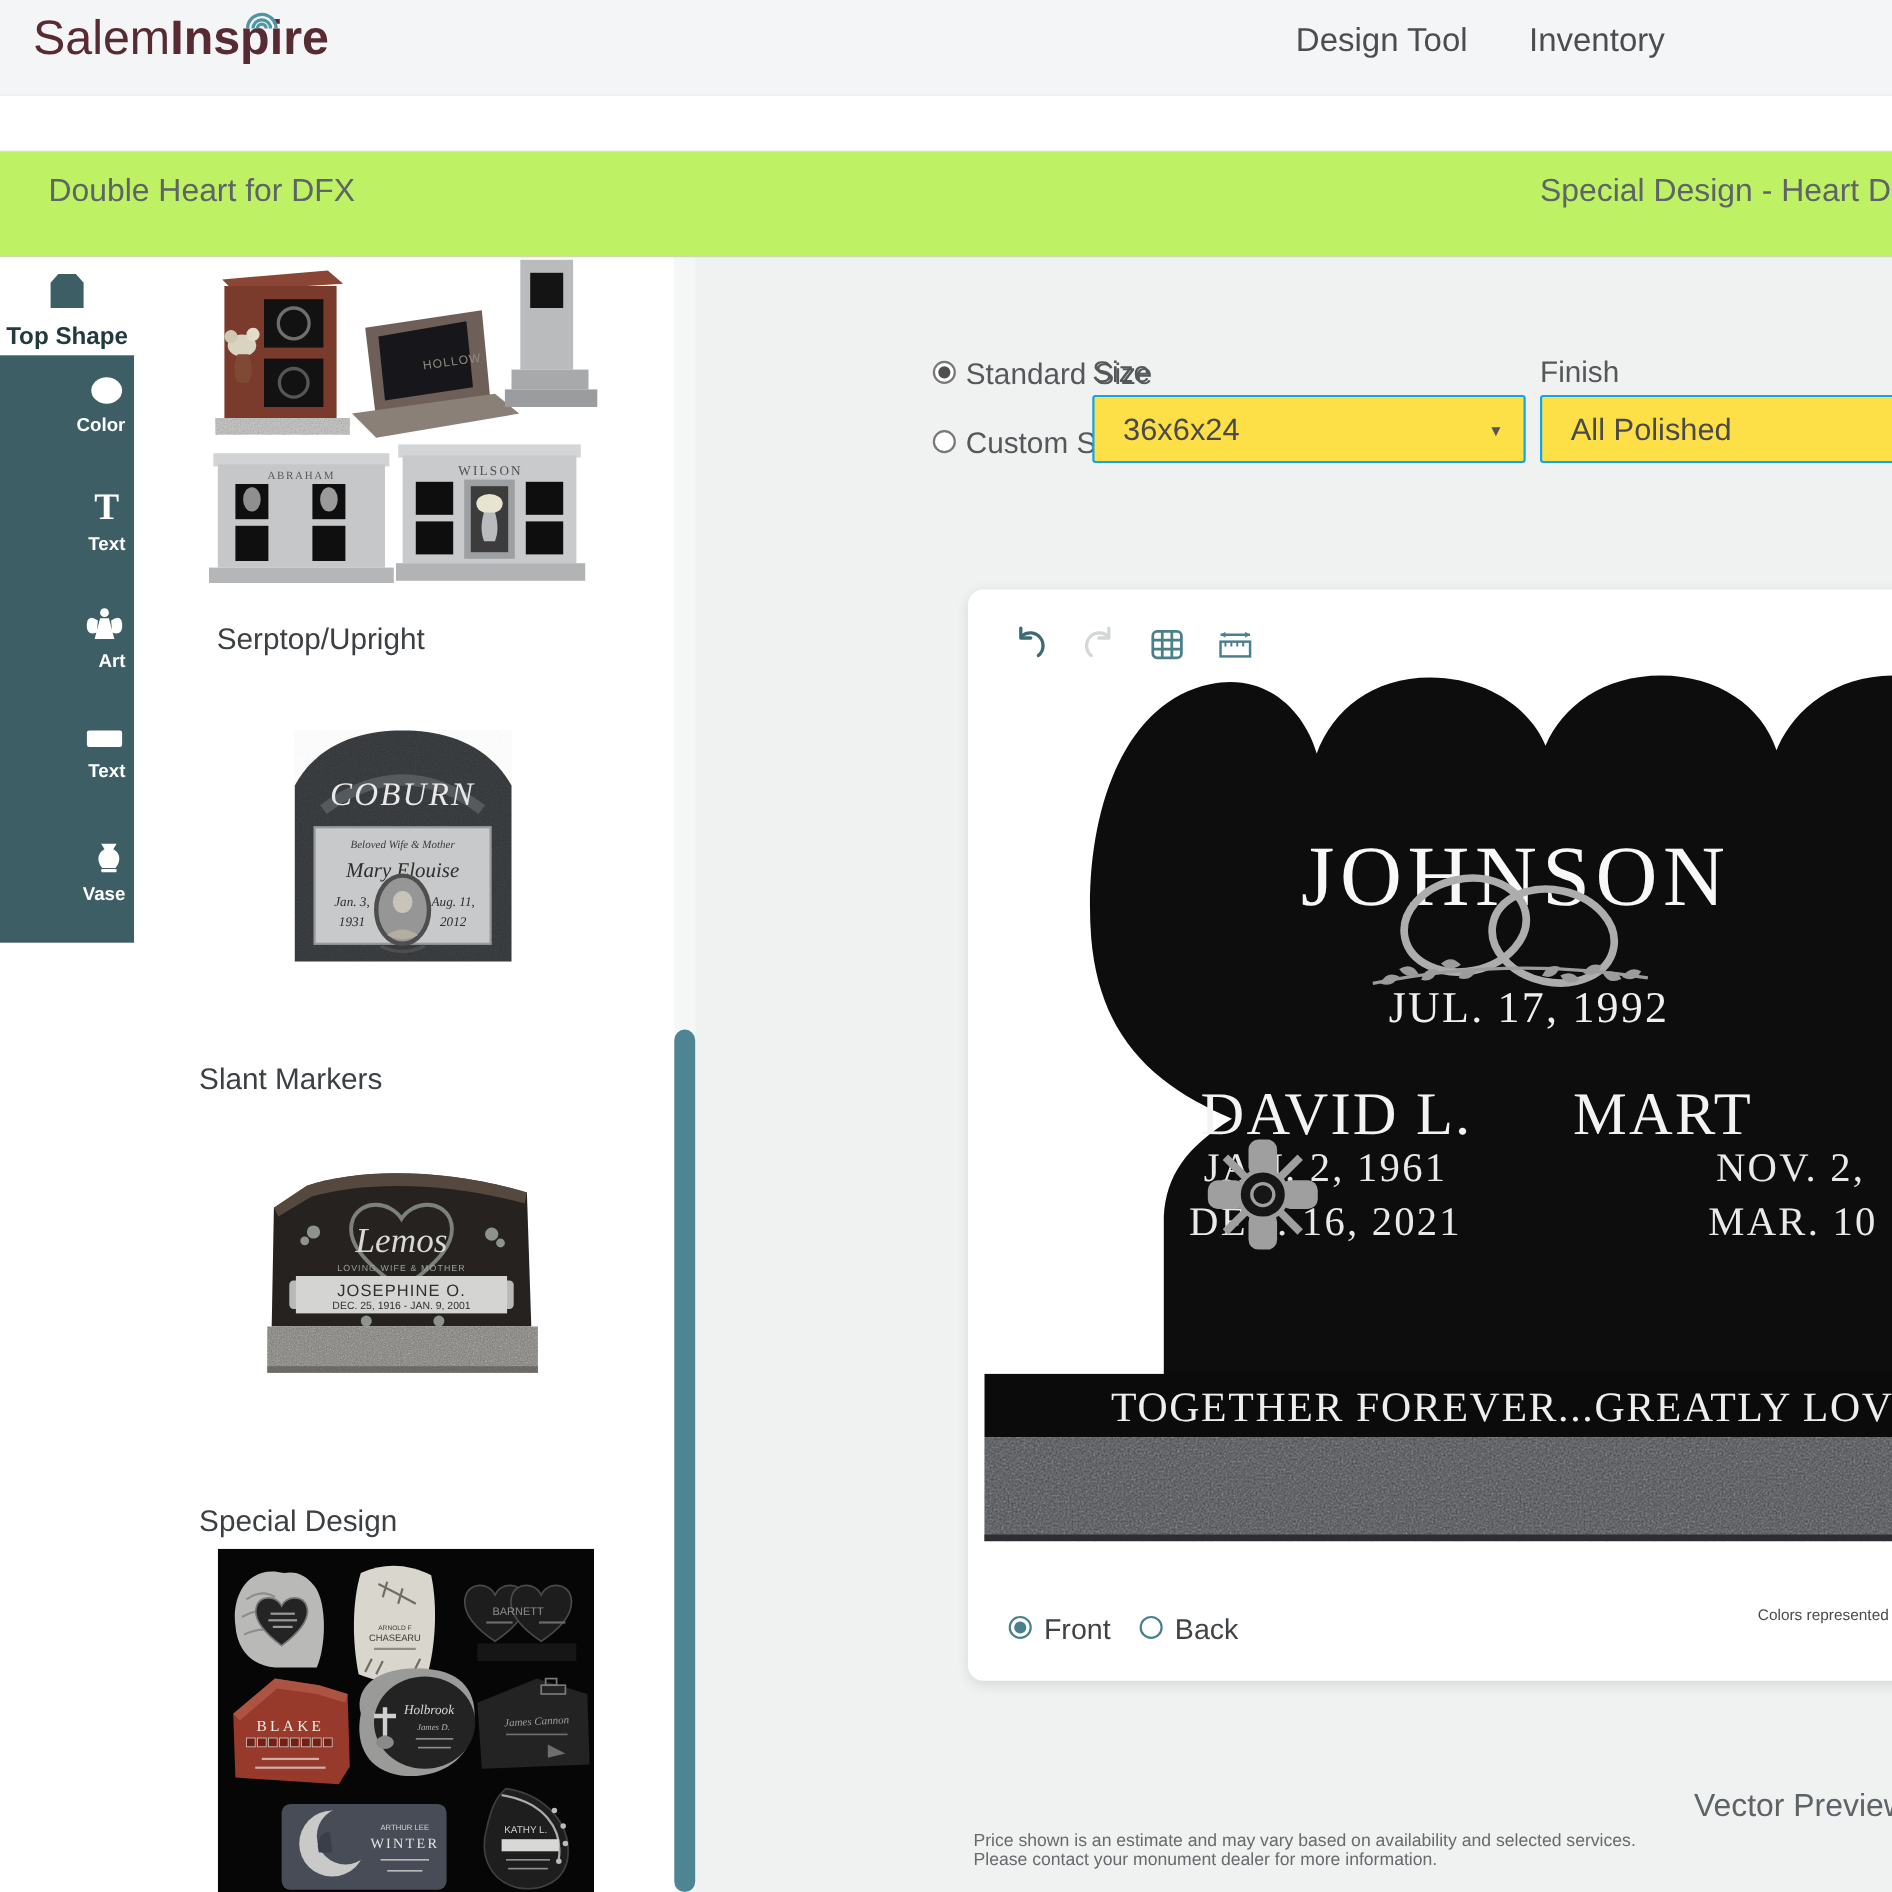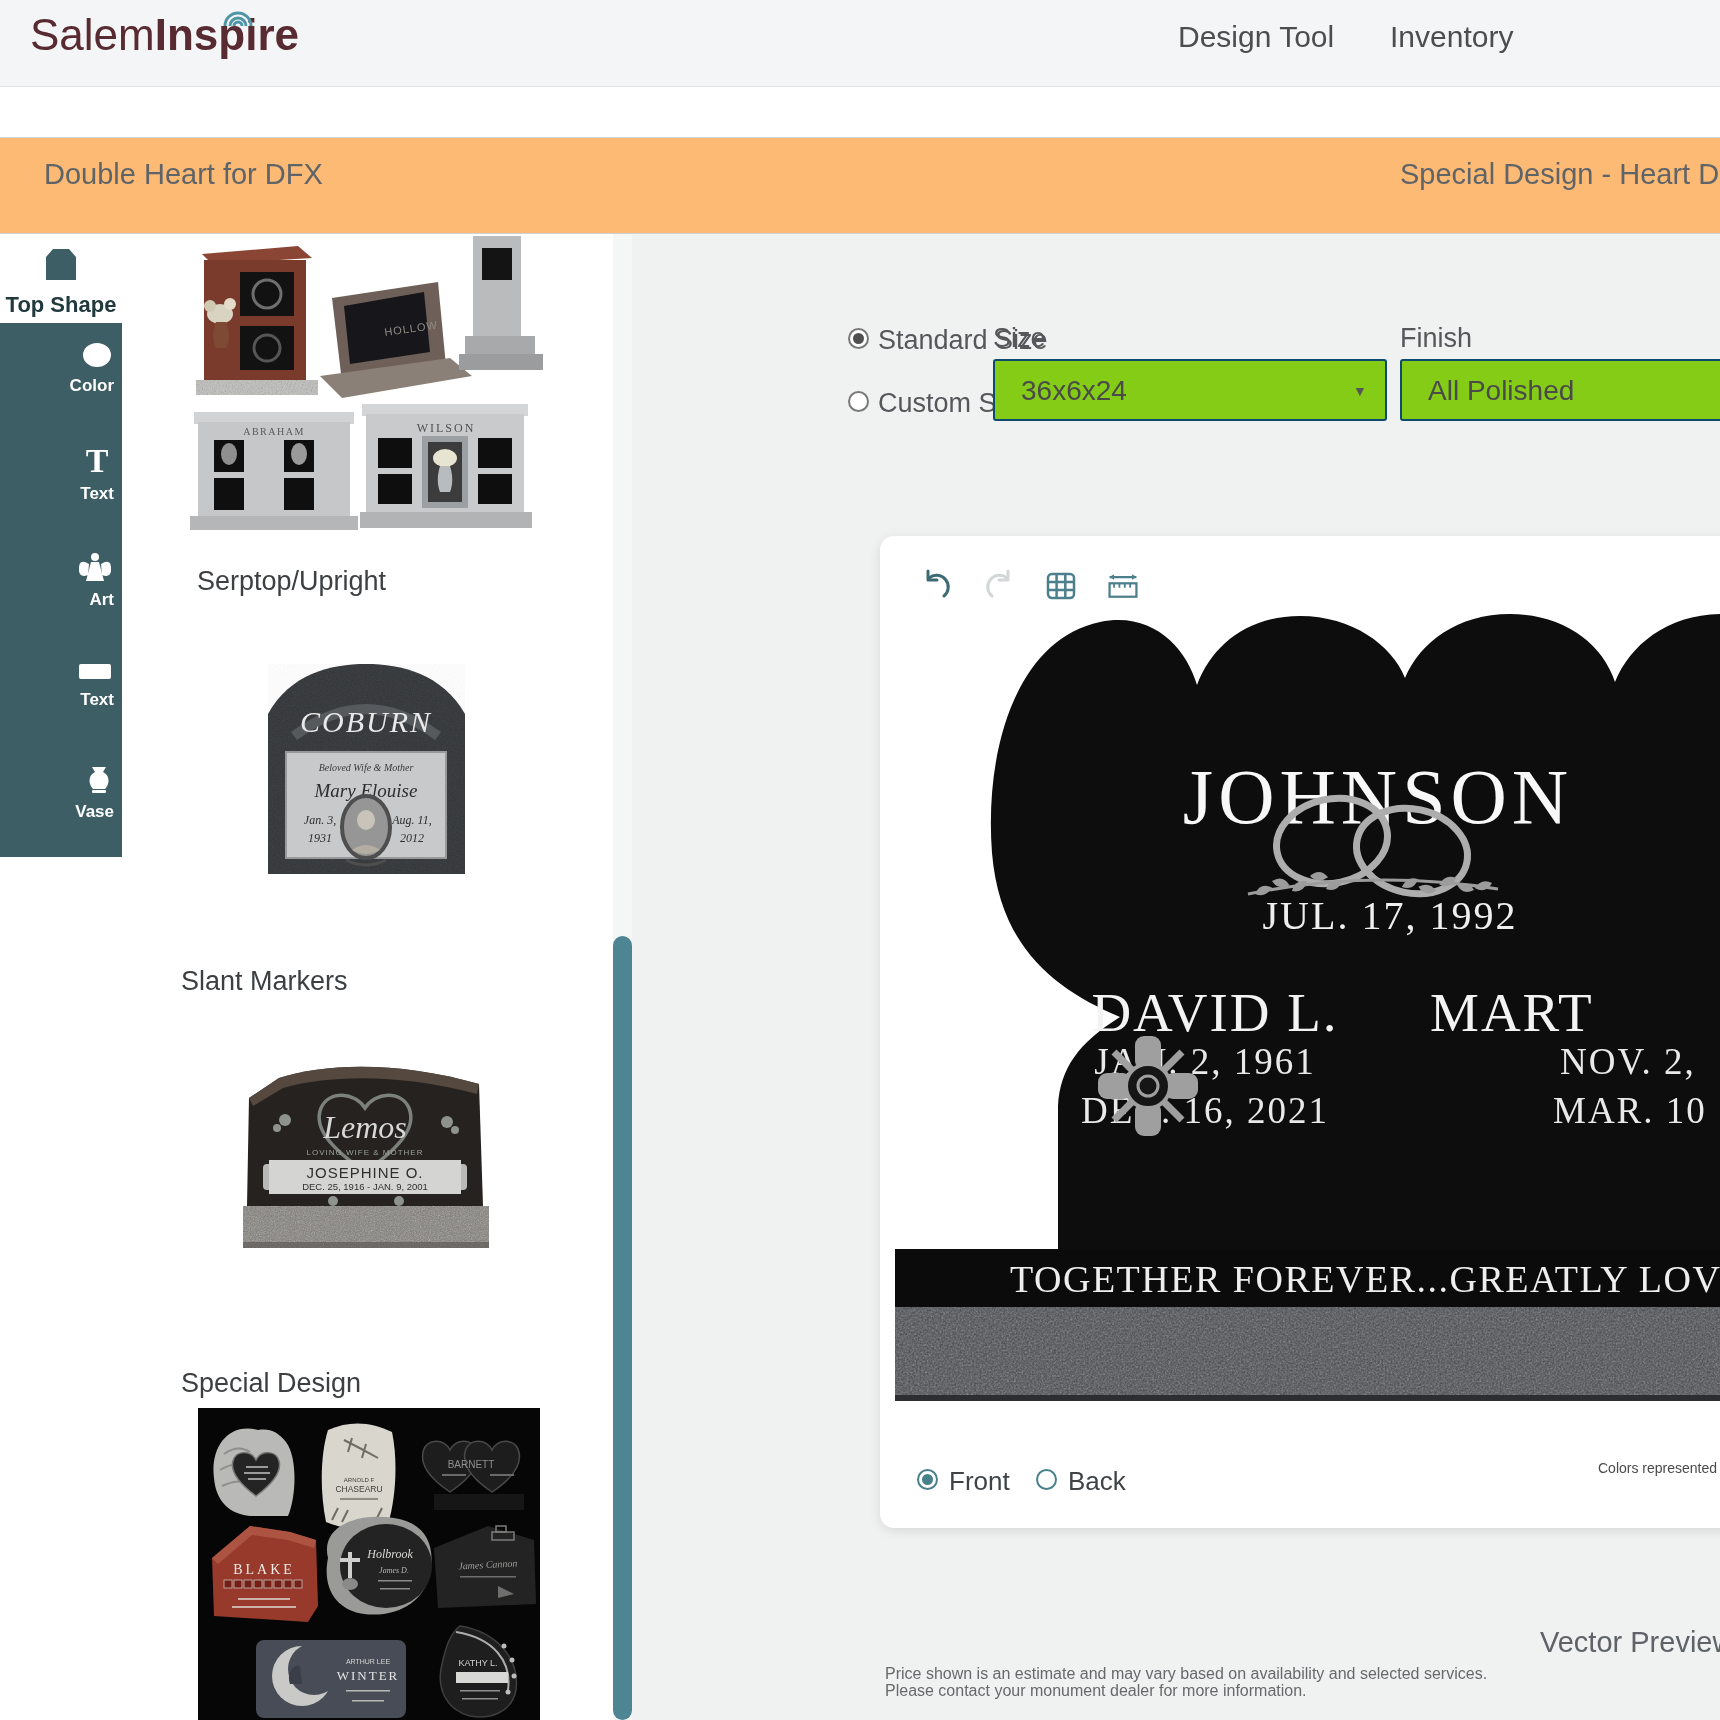--- a/index.html
+++ b/index.html
@@ -11,21 +11,21 @@
   }
   .abs{position:absolute;}
   
   .header{left:0;top:0;width:1720px;height:86px;background:#f4f5f6;border-bottom:1px solid #e3e4e5;}
   .logo{left:30px;top:10px;font-size:44px;color:#572b31;letter-spacing:0;}
   .logo .thin{font-weight:300;}
   .logo .bold{font-weight:700;}
   .nav-link{top:20px;font-size:30px;color:#4b4d4f;cursor:pointer;}
   
   .subbar{left:0;top:87px;width:1720px;height:50px;background:#ffffff;border-bottom:1px solid #d4d6d7;}
-  .titlebar{left:0;top:138px;width:1720px;height:95px;background:#fdba74;border-bottom:1px solid #cfd1d2;}
+  .titlebar{left:0;top:138px;width:1720px;height:95px;background:#bef264;border-bottom:1px solid #cfd1d2;}
   .title-left{left:44px;top:20px;font-size:29px;color:#5f6468;}
   .title-right{left:1400px;top:20px;font-size:29px;color:#5f6468;white-space:nowrap;}
   
   .content{left:0;top:234px;width:1720px;height:1486px;}
   .main-bg{left:632px;top:0;width:1088px;height:1486px;background:#f0f1f1;}
   
   .side-active{left:0;top:0;width:122px;height:89px;background:#ffffff;text-align:center;cursor:pointer;}
   .side-active .lbl{font-size:22px;font-weight:700;color:#223a3e;margin-top:4px;}
   .side-teal{left:0;top:89px;width:122px;height:534px;background:#3d5e64;}
   .side-item{position:absolute;left:0;width:114px;text-align:right;cursor:pointer;}
@@ -38,21 +38,21 @@
   .vscroll{left:613px;top:0;width:19px;height:1486px;background:#f5f6f6;}
   .vthumb{position:absolute;left:0;top:702px;width:19px;height:784px;background:#4e8593;border-radius:10px;cursor:pointer;}
   
   .radio{position:absolute;width:21px;height:21px;border-radius:50%;box-sizing:border-box;cursor:pointer;}
   .radio.gray{border:2px solid #787878;background:#fff;}
   .radio.gray.sel::after{content:"";position:absolute;left:3px;top:3px;width:11px;height:11px;border-radius:50%;background:#4f4f4f;}
   .radio.teal{border:2px solid #48808c;background:#fff;}
   .radio.teal.sel::after{content:"";position:absolute;left:3px;top:3px;width:11px;height:11px;border-radius:50%;background:#48808c;}
   .ctl-label{position:absolute;font-size:27px;color:#55585a;}
   .field-label{position:absolute;font-size:27px;color:#55585a;}
-  .dropdown{position:absolute;height:62px;background:#84cc16;border:2px solid #0c4a6e;border-radius:3px;box-sizing:border-box;cursor:pointer;}
+  .dropdown{position:absolute;height:62px;background:#fde047;border:2px solid #0ea5e9;border-radius:3px;box-sizing:border-box;cursor:pointer;}
   .dropdown .val{position:absolute;left:26px;top:14px;font-size:28px;color:#4a4a4a;}
   .dropdown .caret{position:absolute;top:22px;font-size:14px;color:#555;}
   
   .card{left:880px;top:302px;width:880px;height:992px;background:#ffffff;border-radius:14px;
         box-shadow:0 3px 12px rgba(0,0,0,0.10);overflow:hidden;}
   .toolbtn{position:absolute;width:34px;height:34px;cursor:pointer;}
   .view-label{position:absolute;font-size:26px;color:#3f4346;}
   .colors-note{position:absolute;font-size:14px;color:#4a4a4a;white-space:nowrap;}
   
   .refresh-link{position:absolute;font-size:31px;color:#7a9298;text-decoration:underline;cursor:pointer;white-space:nowrap;}

